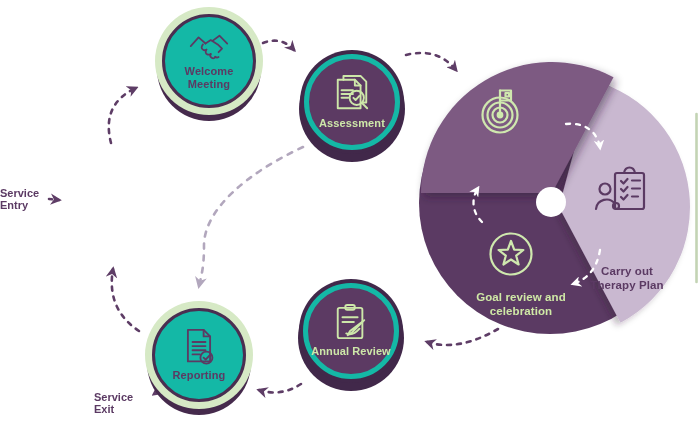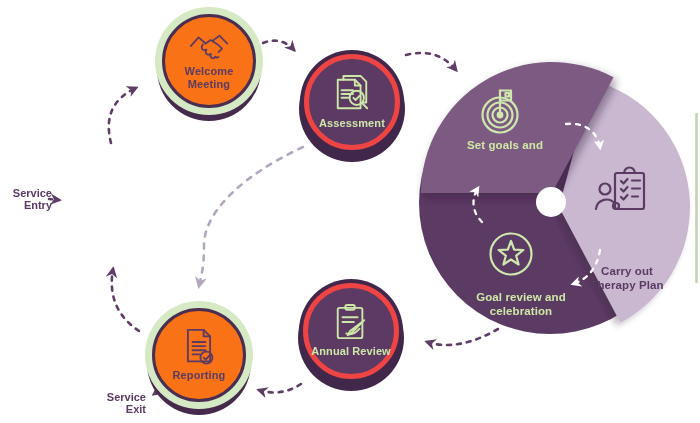--- a/index.html
+++ b/index.html
@@ -1,30 +1,30 @@
 <!DOCTYPE html>
 <html><head>
 <meta charset="utf-8">
 <style>
   html,body{margin:0;padding:0;background:#ffffff;}
   .canvas{position:relative;width:700px;height:423px;background:#ffffff;overflow:hidden;
           font-family:"Liberation Sans",sans-serif;}
   .layer{position:absolute;left:0;top:0;}
   .node{position:absolute;border-radius:50%;display:flex;flex-direction:column;align-items:center;
         justify-content:center;text-align:center;box-sizing:border-box;}
-  .node.green{width:94px;height:94px;background:#f97316;border:3px solid #4a2e51;
+  .node.green{width:94px;height:94px;background:#14b8a6;border:3px solid #4a2e51;
         box-shadow:0 0 0 7px #d6e9c5,0 8px 0 5px #452a4c;color:#5c3a63;}
-  .node.dark{width:96px;height:96px;background:#5c3a63;border:5px solid #ef4444;
+  .node.dark{width:96px;height:96px;background:#5c3a63;border:5px solid #14b8a6;
         box-shadow:0 0 0 4px #41284a,0 7px 0 5px #41284a;color:#cde7a9;}
   .nlabel{font-weight:bold;font-size:11px;line-height:1.18;letter-spacing:.1px;}
   .nicon{stroke:currentColor;fill:none;stroke-width:2;stroke-linecap:round;stroke-linejoin:round;margin-bottom:3px;}
   .plabel{position:absolute;font-weight:bold;font-size:11.5px;line-height:14px;text-align:center;letter-spacing:.1px;}
   .plabel.lg{color:#cfe8a6;}
   .plabel.dk{color:#5b3a63;}
-  .gate{position:absolute;font-weight:bold;font-size:11px;line-height:12px;text-align:right;color:#5b3a63;}
+  .gate{position:absolute;font-weight:bold;font-size:11px;line-height:12px;text-align:left;color:#5b3a63;}
   svg .dash{fill:none;stroke:#5e3d66;stroke-width:2.6;stroke-linecap:round;stroke-dasharray:4 6;}
   svg .dashlight{fill:none;stroke:#b2a7bd;stroke-width:2.6;stroke-linecap:round;stroke-dasharray:5 7;}
   svg .dashwhite{fill:none;stroke:#ffffff;stroke-width:2.3;stroke-linecap:round;stroke-dasharray:4 6;}
   svg .picon{fill:none;stroke-width:2.2;stroke-linecap:round;stroke-linejoin:round;}
 </style>
 </head>
 <body>
 
 <div class="canvas">
 
@@ -149,21 +149,20 @@
         <path d="M10,18.5 H24"></path>
         <path d="M10,23 H24"></path>
         <path d="M10,27.5 H18"></path>
       <circle cx="25" cy="31" r="6.5"></circle>
         <path d="M22,31 l2.2,2.2 4,-4.5"></path>
     </svg>
     <div class="nlabel" style="width:104px">Reporting</div>
   </div>
 
   <div class="plabel lg" style="left:443px;top:138px;width:124px;">
-    <div>Set goals and</div>
   </div>
   <div class="plabel dk" style="left:565px;top:224px;width:124px;margin-top:40px;">
     <div>Carry out</div>
     <div>Therapy Plan</div>
   </div>
   <div class="plabel lg" style="left:459px;top:290px;width:124px;">
     <div>Goal review and</div>
     <div>celebration</div>
   </div>
 

